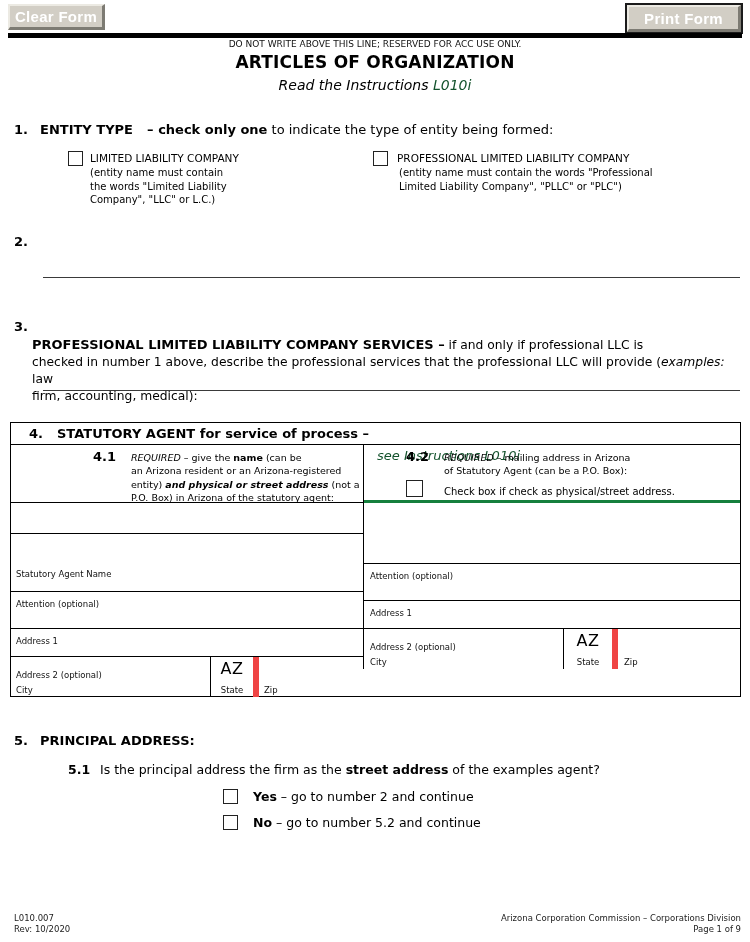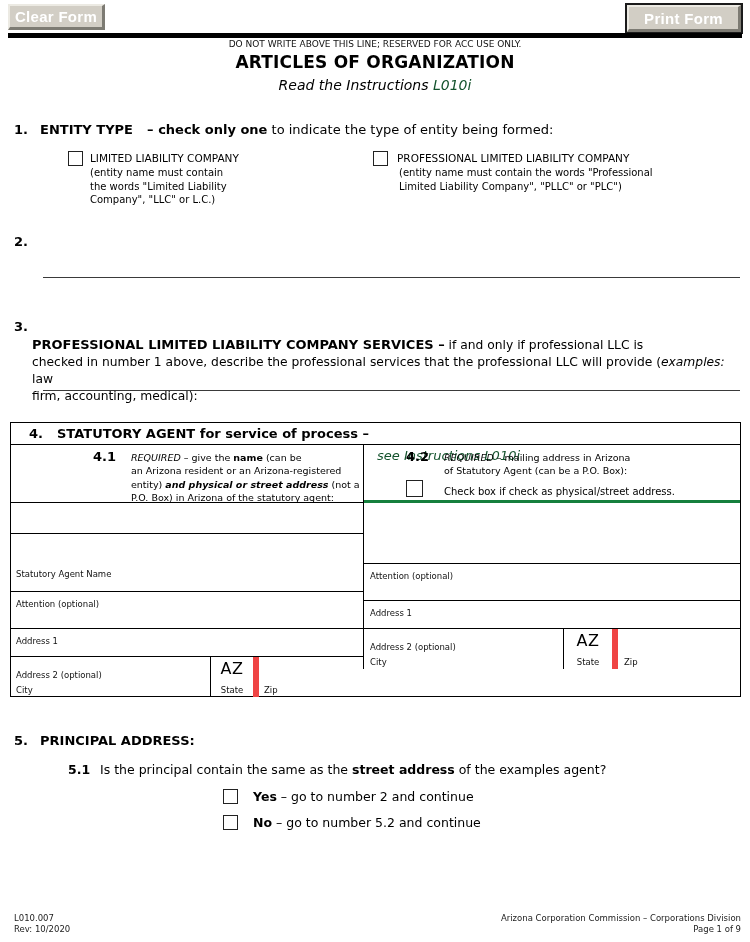--- a/index.html
+++ b/index.html
@@ -192,21 +192,21 @@
         </div>
       </div>
     </div>
   </div>
 
   <div class="abs sec-num" style="left:14px; top:733px;">5.</div>
   <div class="abs sec-num" style="left:40px; top:733px;">PRINCIPAL ADDRESS:</div>
 
   <div class="abs b" style="left:68px; top:762px; font-size:12.5px;">5.1</div>
   <div class="abs nowrap" style="left:100px; top:762px; font-size:12.5px;">
-    <span>Is the principal contain the same as the </span><span class="b">street address</span><span> of the examples agent?</span>
+    <span>Is the principal address the firm as the </span><span class="b">street address</span><span> of the examples agent?</span>
   </div>
 
   <span class="abs checkbox" style="left:223px; top:789px;"></span>
   <div class="abs nowrap" style="left:253px; top:789px; font-size:12.5px;">
     <span class="b">Yes</span><span> – go to number 2 and continue</span>
   </div>
   <span class="abs checkbox" style="left:223px; top:815px;"></span>
   <div class="abs nowrap" style="left:253px; top:815px; font-size:12.5px;">
     <span class="b">No</span><span> – go to number 5.2 and continue</span>
   </div>

